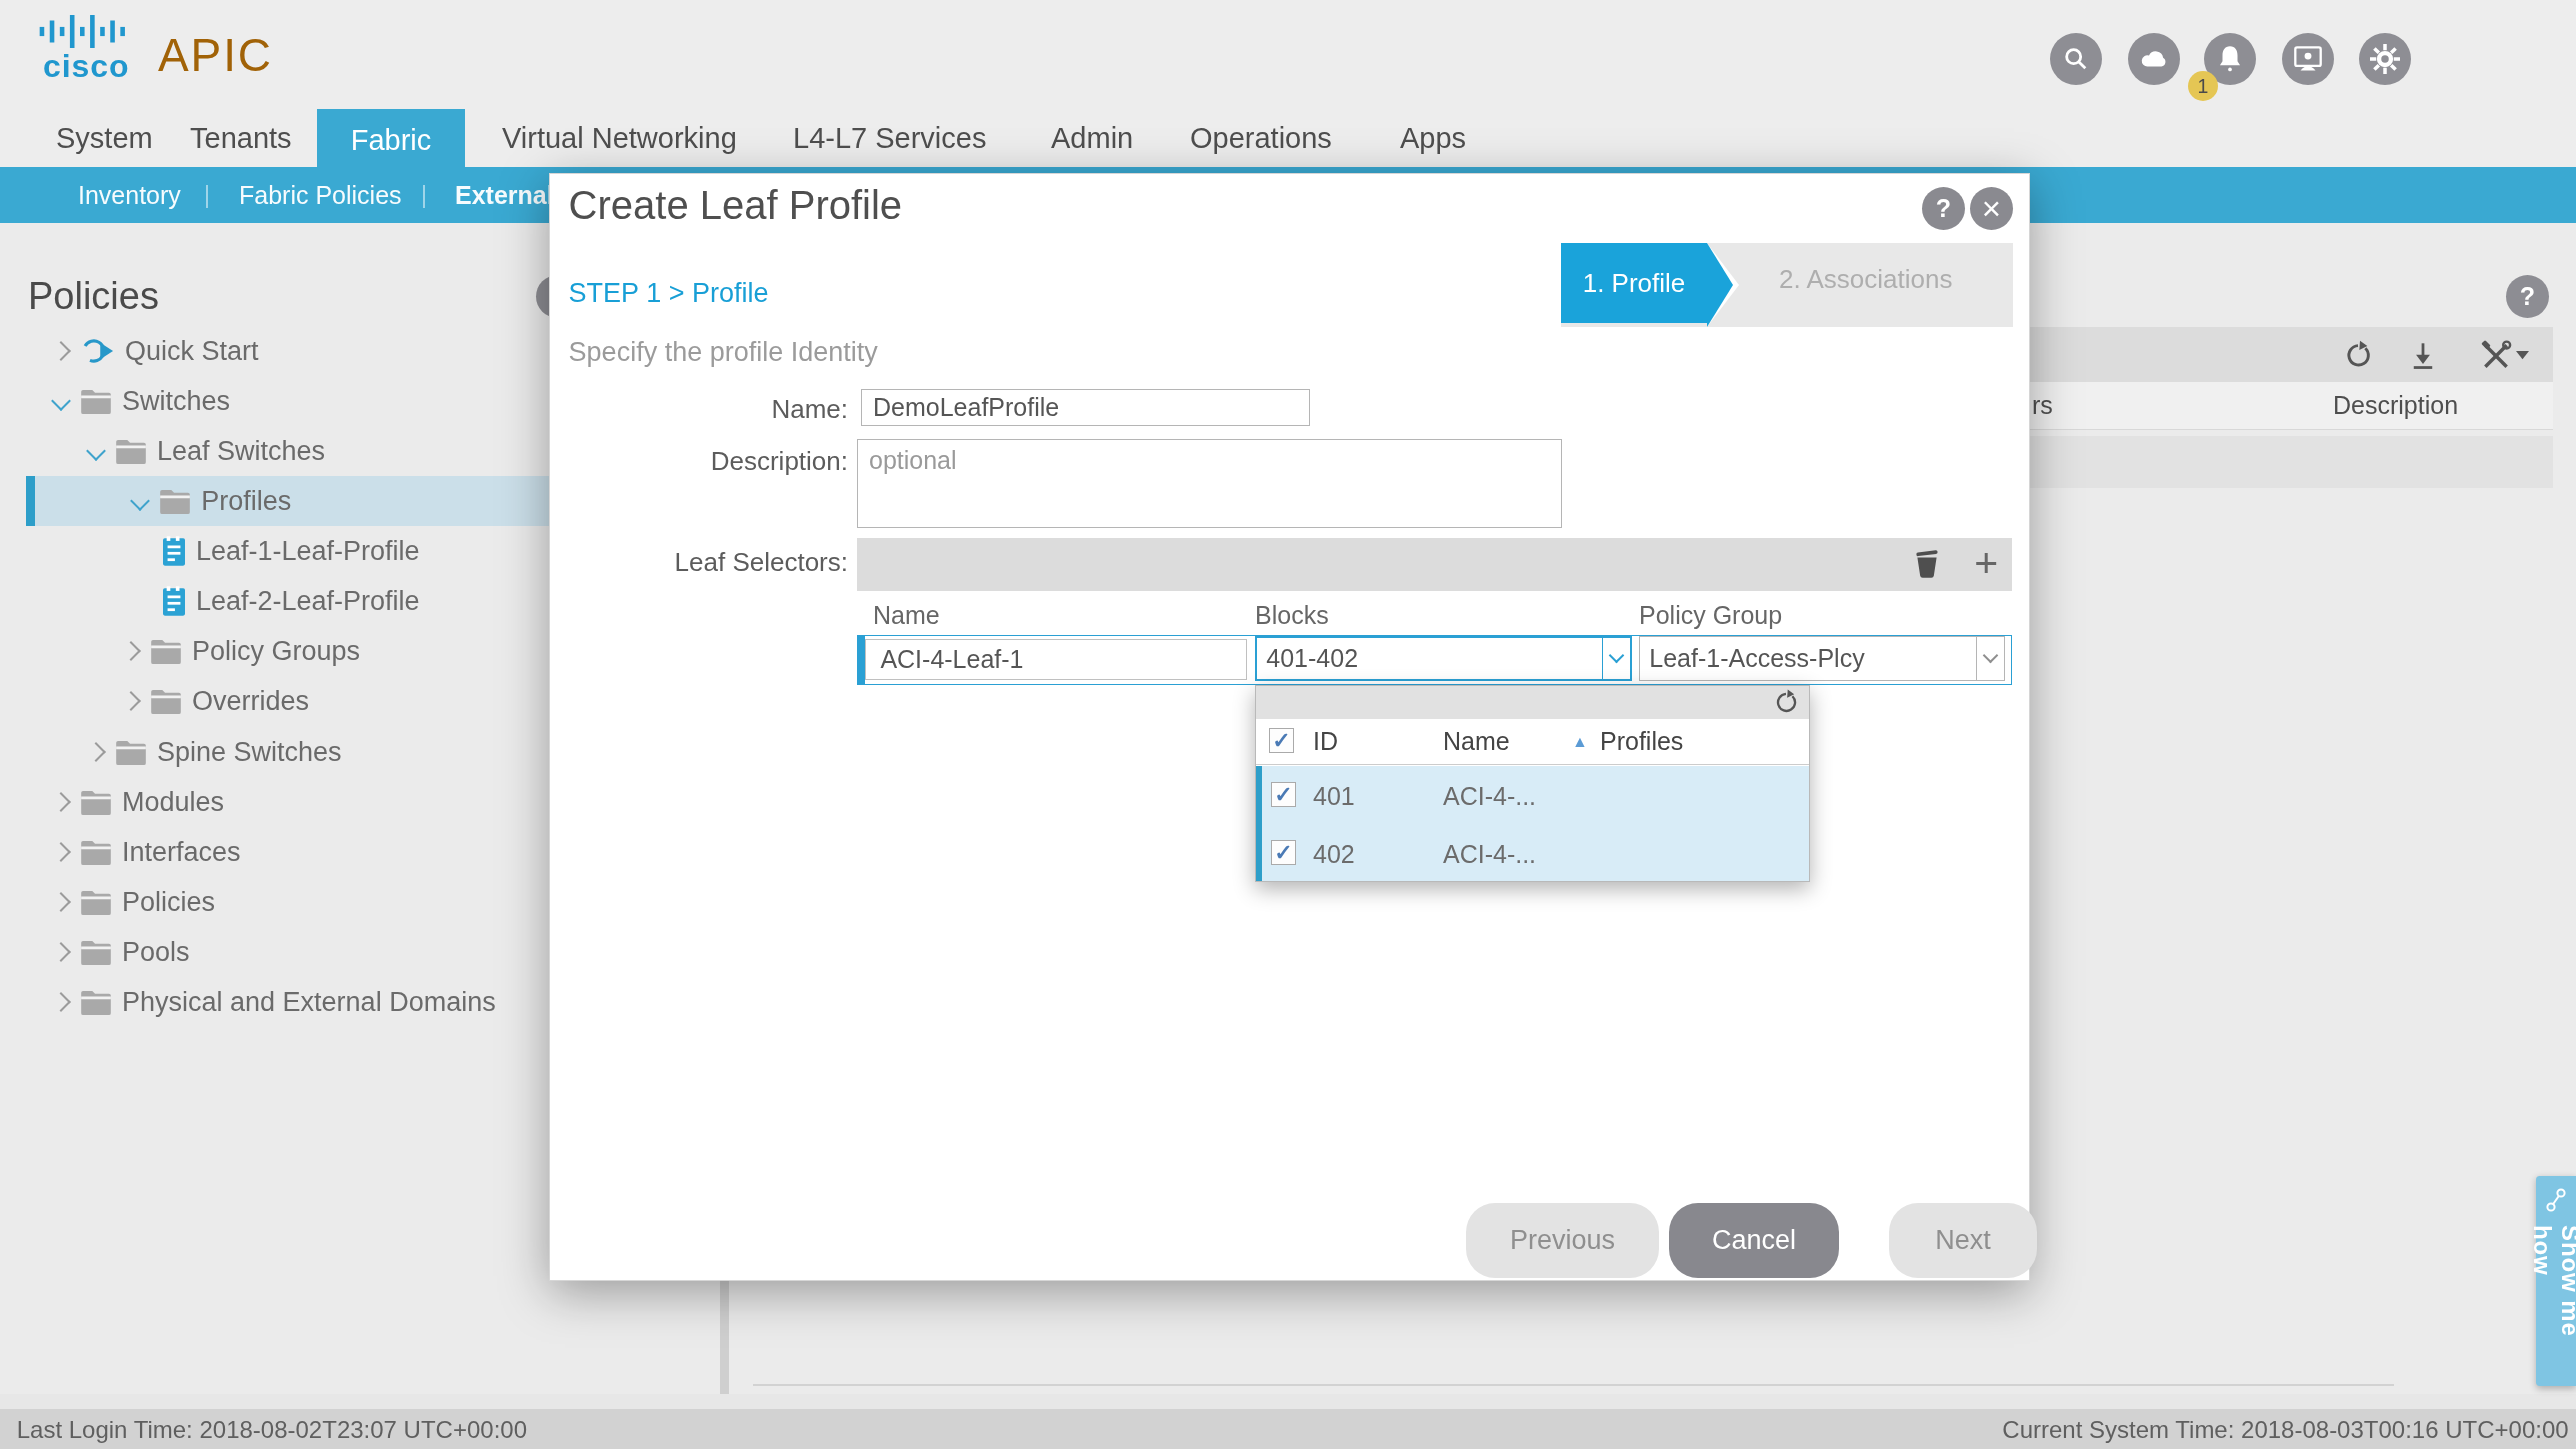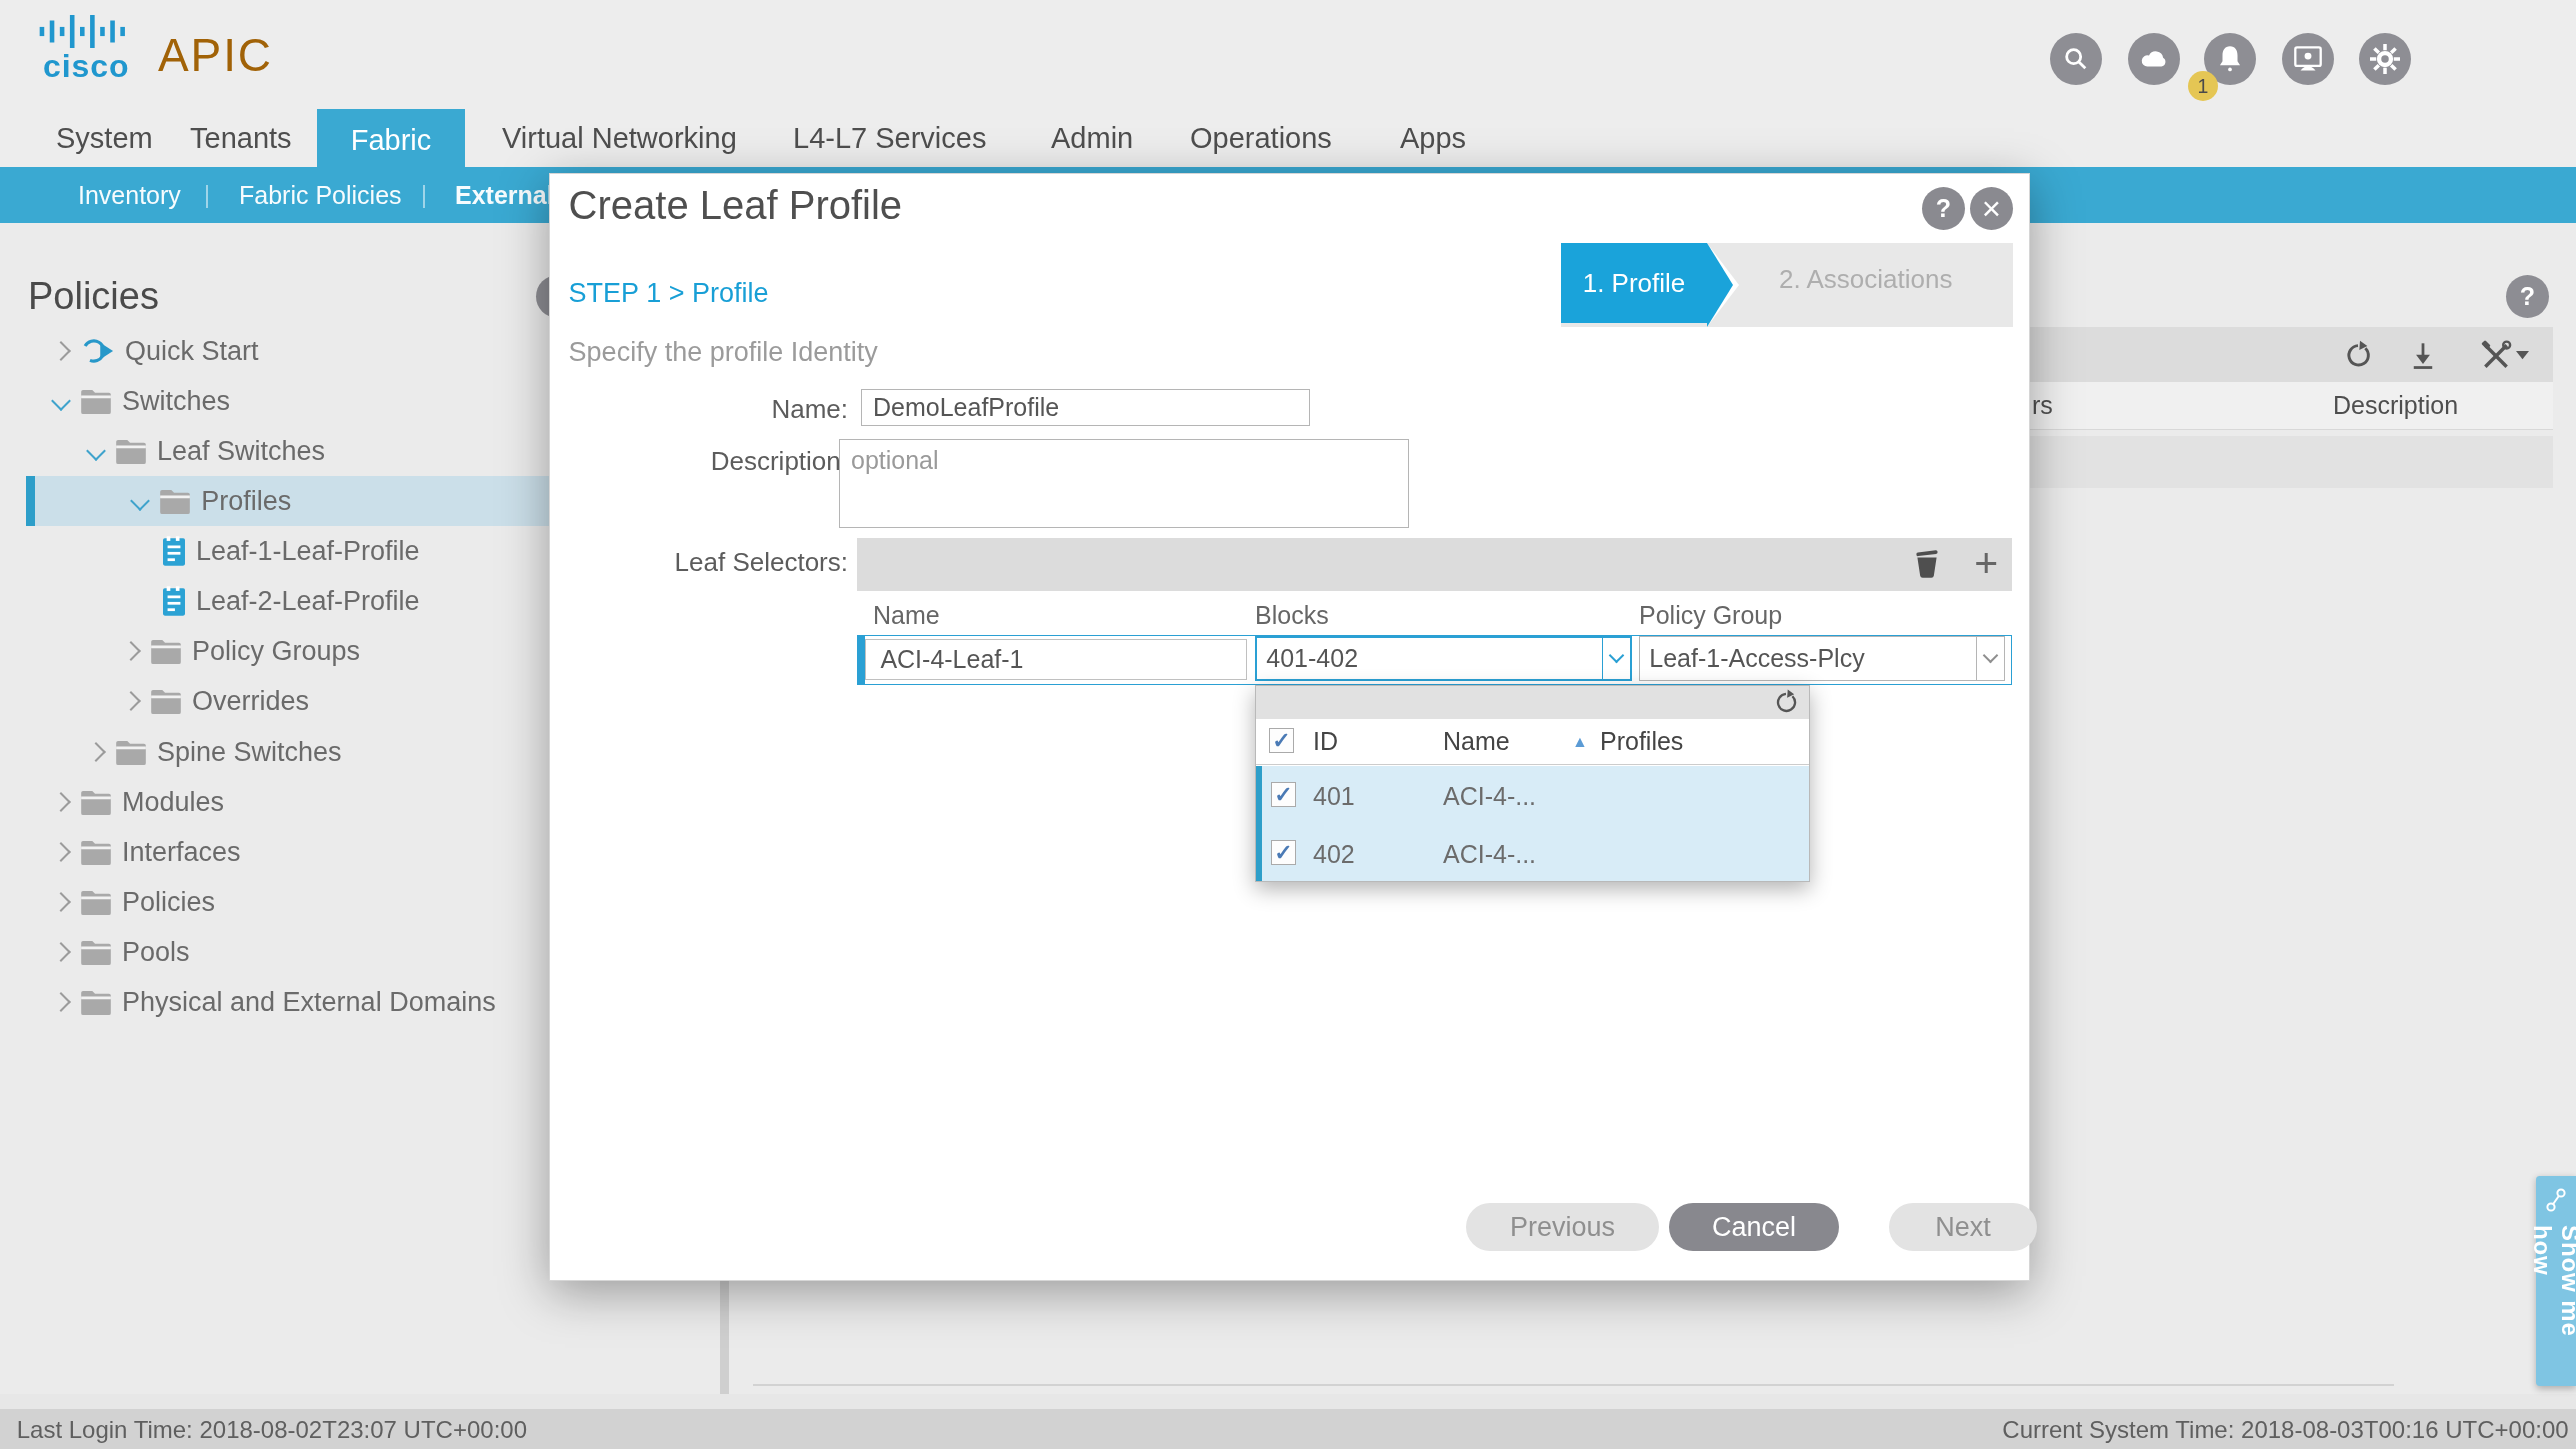--- a/index.html
+++ b/index.html
@@ -64,21 +64,21 @@
   .m-circle{position:absolute;top:13px;width:43px;height:43px;border-radius:50%;background:#8a8a90;color:#fff;display:flex;align-items:center;justify-content:center;}
   .steps{position:absolute;left:1011px;top:69px;width:452px;height:84px;background:#e8e8e8;}
   .step-blue{position:absolute;left:0;top:0;width:146px;height:80px;background:#1aa3da;display:flex;align-items:center;justify-content:center;color:#fff;font-size:26px;}
   .arr-w{position:absolute;left:146px;top:0;width:0;height:0;border-top:42px solid transparent;border-bottom:42px solid transparent;border-left:32px solid #fff;}
   .arr-b{position:absolute;left:146px;top:0;width:0;height:0;border-top:42px solid transparent;border-bottom:42px solid transparent;border-left:26px solid #1aa3da;}
   .step-gray{position:absolute;left:218px;top:0;height:72px;display:flex;align-items:center;color:#aeaeae;font-size:26px;}
   .m-step-head{position:absolute;left:18.6px;top:104px;font-size:27px;color:#189fd6;}
   .m-sub{position:absolute;left:18.6px;top:163px;font-size:27px;color:#9b9b9b;}
   .flabel{position:absolute;left:0;width:298px;text-align:right;font-size:26px;color:#5c5c5c;}
   .m-input{position:absolute;border:1.9px solid #b5b5b5;background:#fff;font-size:25px;color:#555;padding:0 11px;outline:none;}
-  .m-textarea{position:absolute;left:289px;top:265px;width:570px;height:89px;border:1.9px solid #b5b5b5;background:#fff;font-size:25px;color:#555;padding:5.6px 11px;resize:none;outline:none;}
+  .m-textarea{position:absolute;left:307px;top:265px;width:705px;height:89px;border:1.9px solid #b5b5b5;background:#fff;font-size:25px;color:#555;padding:5.6px 11px;resize:none;outline:none;}
   .m-textarea::placeholder{color:#9a9a9a;}
   .sel-toolbar{position:absolute;left:307px;top:364px;width:1155px;height:53px;background:#dcdcdc;}
   .tb-btn{position:absolute;top:7.4px;width:37px;height:37px;display:flex;align-items:center;justify-content:center;}
   .plus-glyph{font-size:41px;color:#666;font-weight:300;line-height:37px;}
   .sth{position:absolute;top:427px;font-size:25px;color:#666;}
   .selrow{position:absolute;left:307px;top:461px;width:1155px;height:50px;border:1.9px solid #2aa0d4;background:#fff;}
   .rowbar{position:absolute;left:0;top:0;bottom:0;width:6.5px;background:#2aa0d4;}
   .cell-input{position:absolute;top:2.8px;height:41px;border:1.9px solid #c0c0c0;font-size:25px;color:#555;padding:0 9.3px;outline:none;background:#fff;}
   .combo{position:absolute;top:0.9px;height:45px;background:#fff;display:flex;}
   .combo-text{flex:1;display:flex;align-items:center;padding-left:9.3px;font-size:25px;color:#555;}
@@ -94,21 +94,21 @@
   .dd-band{position:absolute;left:0;top:0;width:100%;height:33px;background:#e1e1e1;}
   .dd-head{position:absolute;left:0;top:33px;width:100%;height:46px;background:#fff;border-bottom:0.9px solid #ccc;}
   .dd-rows{position:absolute;left:0;top:80px;width:100%;height:115px;background:#d8ecf7;}
   .dd-rowbar{position:absolute;left:0;top:0;bottom:0;width:5.6px;background:#2d9ec9;}
   .dd-row{position:absolute;left:0;width:100%;height:58px;}
   .dd-text{position:absolute;font-size:25px;color:#6b6b6b;top:13px;}
   .dd-htext{position:absolute;font-size:25px;color:#444;top:8.4px;}
   .cbx{position:absolute;width:25px;height:25px;border:1.9px solid #aaa;background:#fdfdfd;display:flex;align-items:center;justify-content:center;font-size:22px;color:#4a7ab5;font-weight:bold;line-height:1;}
   .sortup{position:absolute;font-size:16px;color:#5b9bd5;top:14px;}
 
-  .mbtn{position:absolute;top:1029px;height:48px;border-radius:29px;display:flex;align-items:center;justify-content:center;font-size:27px;background:#e3e3e3;color:#8f8f8f;}
+  .mbtn{position:absolute;top:1029px;height:75px;border-radius:29px;display:flex;align-items:center;justify-content:center;font-size:27px;background:#e3e3e3;color:#8f8f8f;}
   .mbtn-dark{background:#88888e;color:#fff;}
 </style>
 </head>
 <body>
 
 <div class="app">
 
   <div class="topbar">
     <span class="logo">
       <svg width="93" height="33" viewBox="0 0 100 36">

